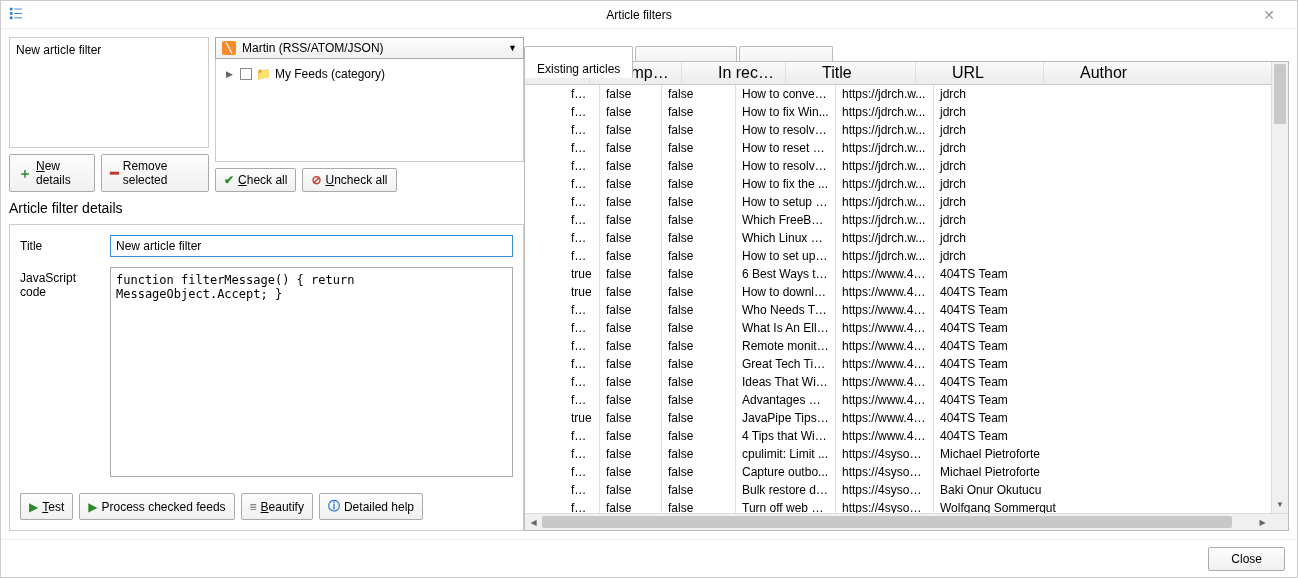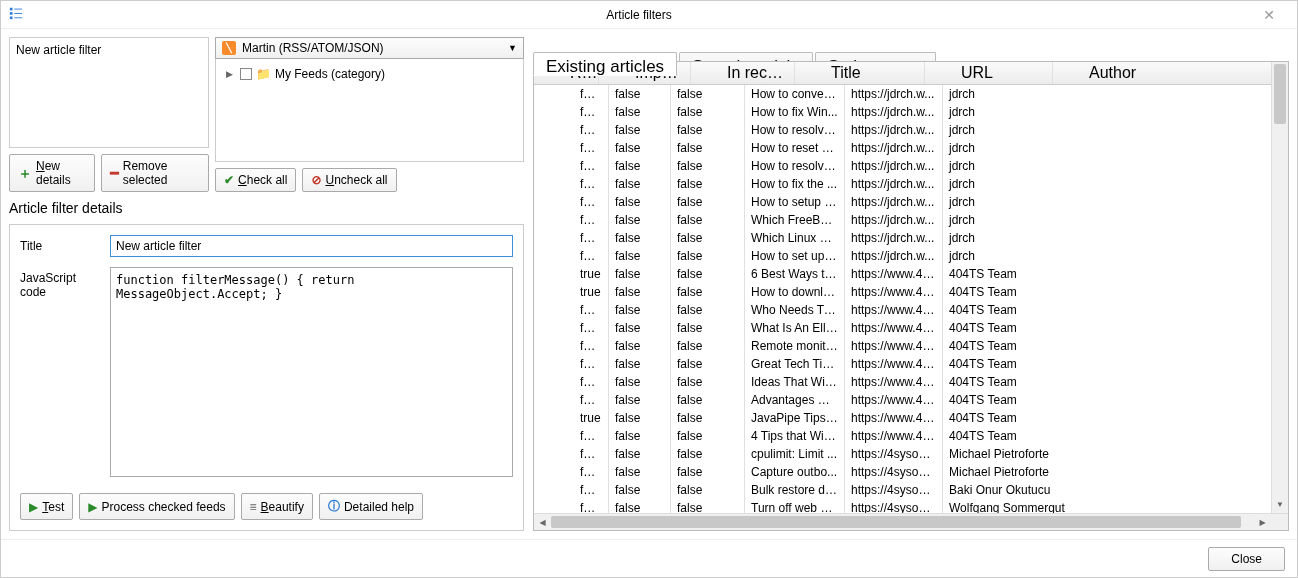--- a/index.html
+++ b/index.html
@@ -2,21 +2,21 @@
 <html><head>
 <meta charset="utf-8">
 <style>
 * { box-sizing: border-box; margin: 0; padding: 0; }
 body { font-family: "Segoe UI", Tahoma, sans-serif; font-size: 12px; background: #fff; color: #000; }
 .window { width: 1298px; height: 578px; border: 1px solid #ccc; display: flex; flex-direction: column; position: relative; }
 .titlebar { height: 28px; display: flex; align-items: center; padding: 0 8px; border-bottom: 1px solid #eee; }
 .titlebar .icon { margin-right: 6px; }
 .titlebar .title { flex: 1; font-size: 12px; text-align: center; }
 .titlebar .close { width: 40px; text-align: center; color: #999; font-size: 14px; cursor: default; }
-.content { flex: 1; display: flex; padding: 8px; gap: 9px; overflow: hidden; }
+.content { flex: 1; display: flex; padding: 8px; gap: 0; overflow: hidden; }
 .left { width: 515px; display: flex; flex-direction: column; }
 .right { flex: 1; display: flex; flex-direction: column; }
 .top-row { display: flex; gap: 6px; height: 162px; }
 .filter-list { flex: 0 0 200px; display: flex; flex-direction: column; }
 .filter-list .list { border: 1px solid #ccc; flex: 1; padding: 4px 6px; background: #fff; }
 .filter-list .list .item { padding: 1px 0; }
 .btn-row { display: flex; gap: 6px; margin-top: 6px; }
 .btn { border: 1px solid #aaa; background: linear-gradient(#fdfdfd,#f0f0f0); padding: 4px 8px; font-size: 12px; display: inline-flex; align-items: center; gap: 4px; cursor: default; border-radius: 2px; }
 .btn .u { text-decoration: underline; }
 .icon-plus { color: #2a8a2a; font-weight: bold; font-size: 14px; line-height: 10px; }
@@ -35,21 +35,21 @@
 .tree-row { display: flex; align-items: center; gap: 4px; padding: 2px 4px; }
 .tree-arrow { font-size: 9px; color: #666; width: 10px; }
 .tree-chk { width: 12px; height: 12px; border: 1px solid #888; background: #fff; }
 .section-label { margin: 8px 0 4px 0; font-size: 14px; }
 .details { border: 1px solid #ccc; flex: 1; padding: 10px; display: flex; flex-direction: column; gap: 10px; margin-top: 4px; }
 .form-row { display: flex; align-items: flex-start; gap: 10px; }
 .form-row label { width: 80px; padding-top: 4px; }
 .form-row input[type=text] { flex: 1; border: 1px solid #3a8fd6; padding: 3px 5px; font-size: 12px; outline: none; }
 .form-row textarea { flex: 1; border: 1px solid #aaa; padding: 5px; font-family: Consolas, monospace; font-size: 12px; height: 210px; resize: none; }
 .tabs { display: flex; gap: 2px; height: 24px; }
-.tab { padding: 4px 12px; border: 1px solid #bbb; border-bottom: none; background: linear-gradient(#fafafa,#ececec); font-size: 17px; border-radius: 2px 2px 0 0; position: relative; top: 15px; }
+.tab { padding: 15px 12px; border: 1px solid #bbb; border-bottom: none; background: linear-gradient(#fafafa,#ececec); font-size: 12px; border-radius: 2px 2px 0 0; position: relative; top: 9px; }
 .tab.active { background: #fff; border-bottom: 1px solid #fff; z-index: 2; }
 .grid-wrap { flex: 1; border: 1px solid #bbb; display: flex; flex-direction: column; overflow: hidden; position: relative; }
 .grid { flex: 1; overflow: hidden; display: flex; flex-direction: column; position: relative; }
 .ghead { display: flex; background: linear-gradient(#fafafa,#ececec); border-bottom: 1px solid #ccc; }
 .ghead .col, .grow .col { padding: 2px 6px; border-right: 1px solid #e0e0e0; overflow: hidden; white-space: nowrap; text-overflow: ellipsis; font-size: 12px; }
 .ghead .col { font-size: 16px; margin-left: 30px; }
 .grow { display: flex; }
 .grow:nth-child(odd) { }
 .col-read { width: 35px; }
 .col-imp { width: 62px; }

